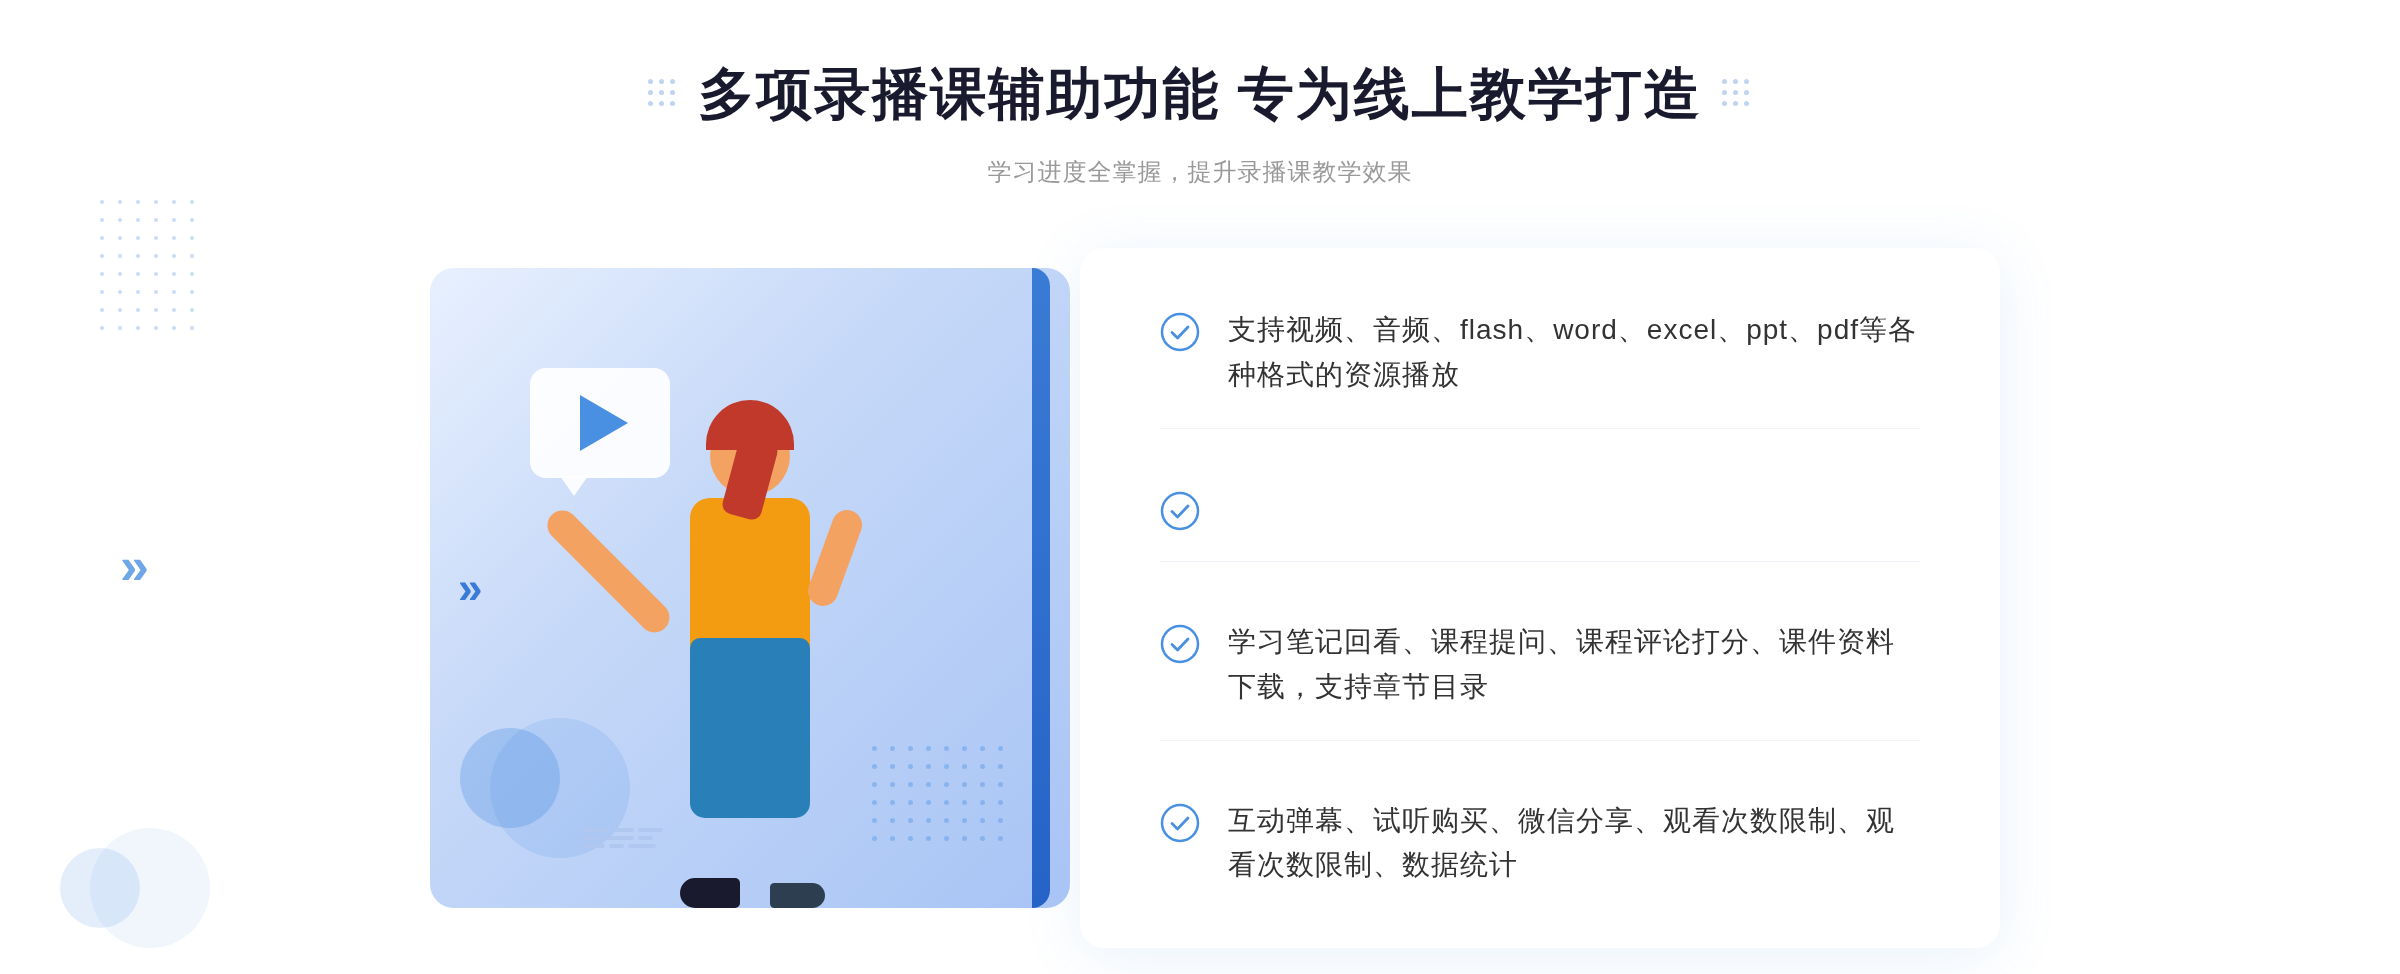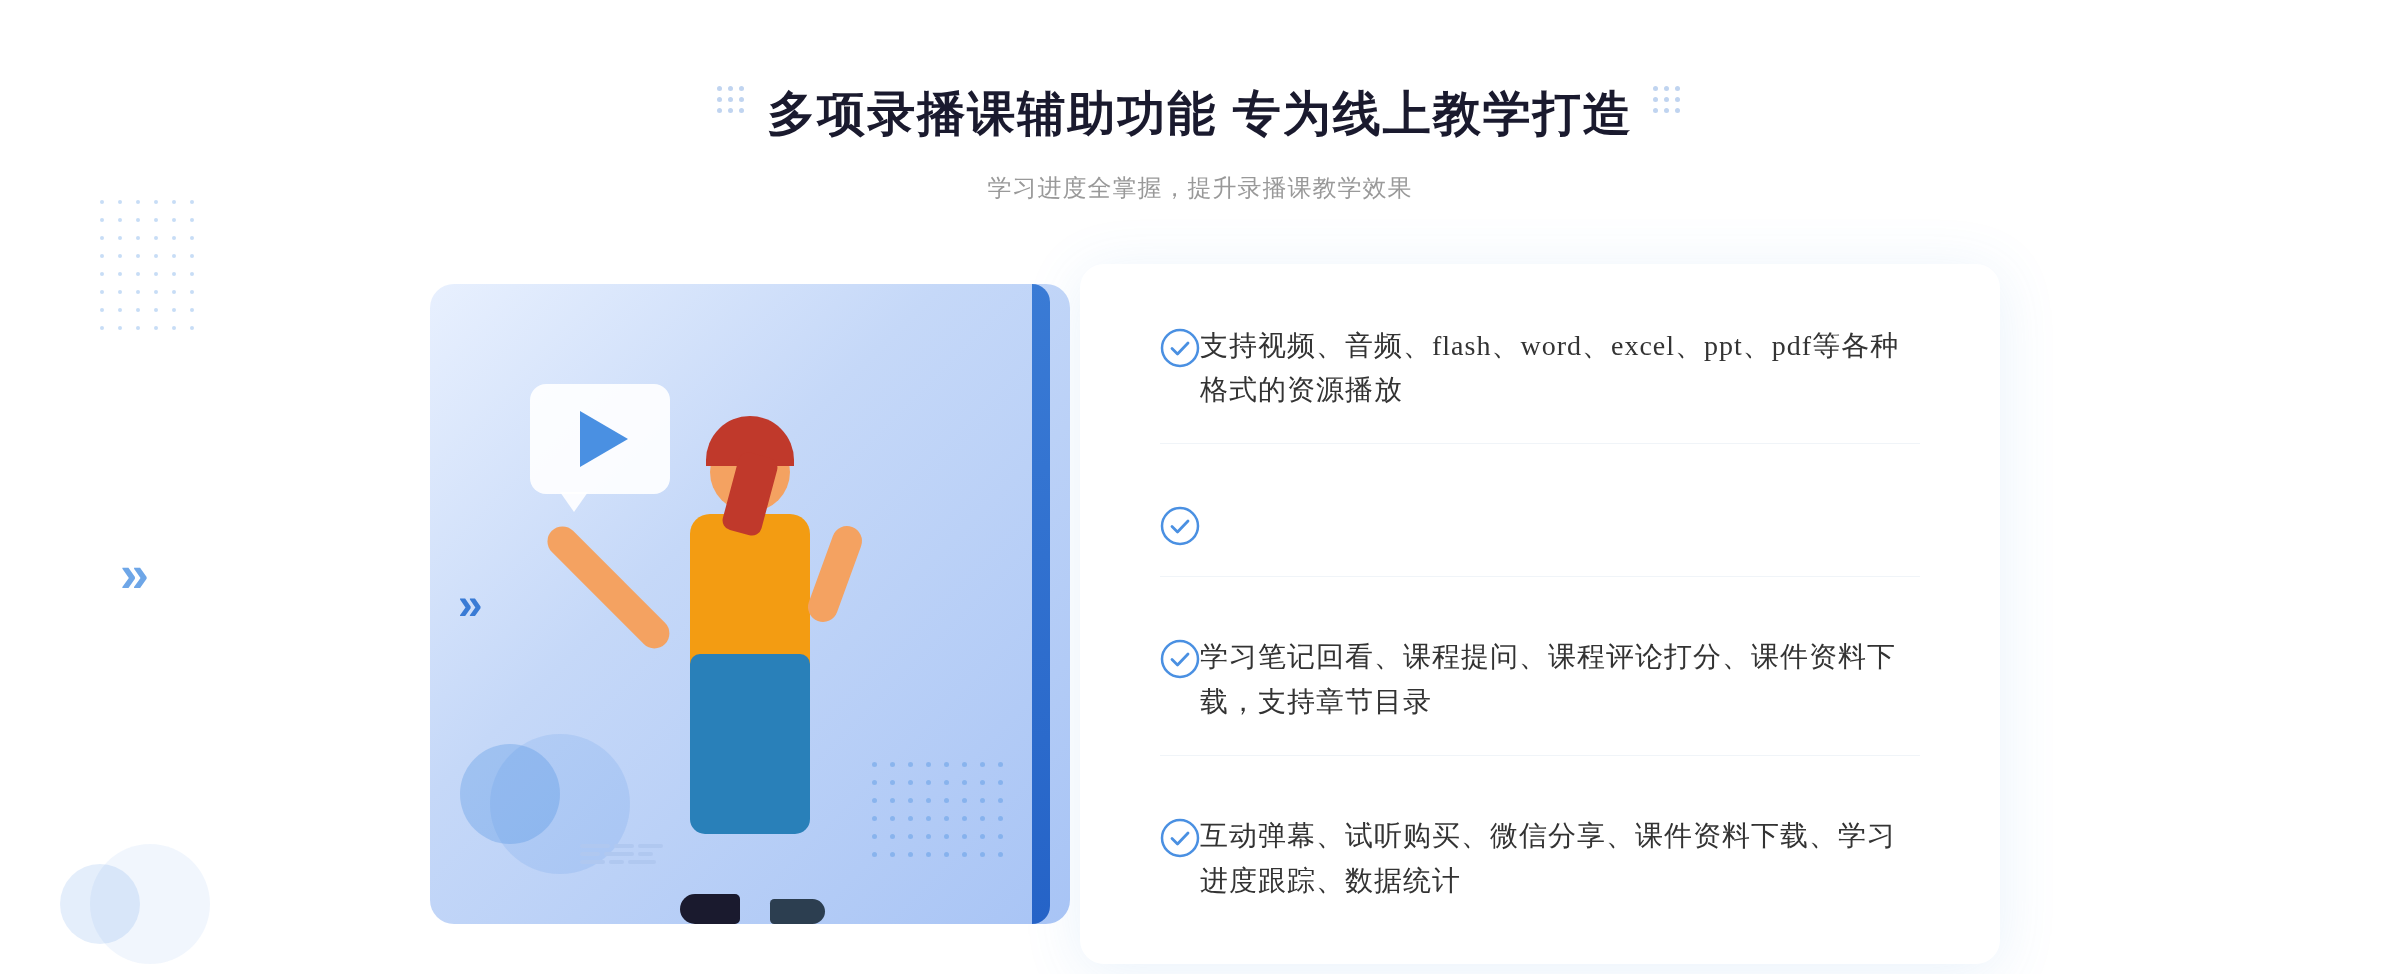--- a/index.html
+++ b/index.html
@@ -53,26 +53,25 @@
 
     .dot-group span {
       width: 5px;
       height: 5px;
       background: #c0d4f0;
       border-radius: 50%;
       display: block;
     }
 
     .main-title {
-      font-size: 48px;
+      font-size: 56px;
       font-weight: 600;
       color: #1a1a2e;
       letter-spacing: 2px;
       line-height: 1.2;
-      margin-top: 25px;
     }
 
     .subtitle {
       font-size: 24px;
       color: #999999;
       margin-top: 29px;
       letter-spacing: 1px;
     }
 
     
@@ -316,23 +315,23 @@
       display: flex;
       flex-direction: column;
       justify-content: space-between;
       margin-left: 30px;
       gap: 20px;
     }
 
     .feature-item {
       display: flex;
       align-items: flex-start;
+      gap: 28px;
       padding: 30px 0;
       border-bottom: 1px solid #f0f4f8;
-      font-family: Liberation Serif, serif;
     }
 
     .feature-item:last-child {
       border-bottom: none;
       padding-bottom: 0;
     }
 
     .feature-item:first-child {
       padding-top: 0;
     }
@@ -571,21 +570,21 @@
         <span class="feature-text">学习笔记回看、课程提问、课程评论打分、课件资料下载，支持章节目录</span>
       </div>
 
       <div class="feature-item">
         <div class="check-icon">
           <svg viewBox="0 0 40 40" fill="none" xmlns="http://www.w3.org/2000/svg">
             <circle cx="20" cy="20" r="18" stroke="#4a90e2" stroke-width="2.5" fill="none"></circle>
             <path d="M12 20.5L17.5 26L28 15" stroke="#4a90e2" stroke-width="2.8" stroke-linecap="round" stroke-linejoin="round"></path>
           </svg>
         </div>
-        <span class="feature-text">互动弹幕、试听购买、微信分享、课件资料下载、学习进度跟踪、数据统计</span>
+        <span class="feature-text">互动弹幕、试听购买、微信分享、观看次数限制、观看次数限制、数据统计</span>
       </div>
 
     </div>
   </div>
 
   <div style="position:absolute;left:120px;top:55%;transform:translateY(-50%);color:#4a90e2;font-size:52px;font-weight:900;opacity:0.8;">»</div>
 
   <div class="bg-dots-left">
     <span></span>
       <span></span>

